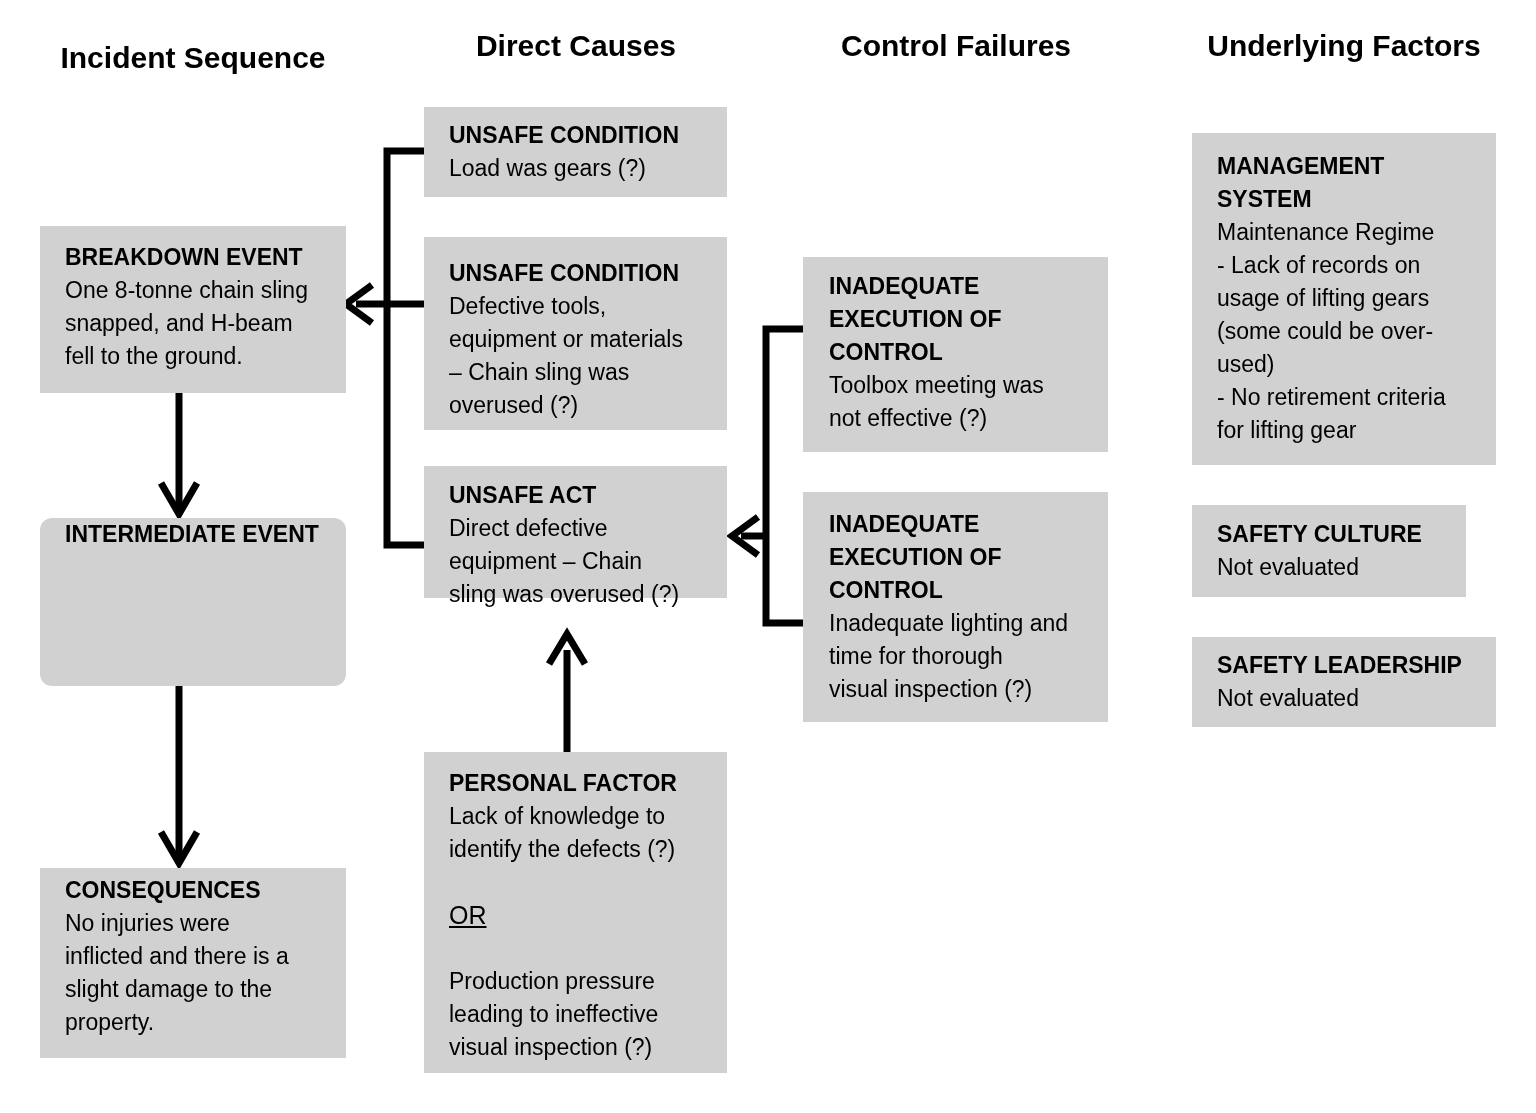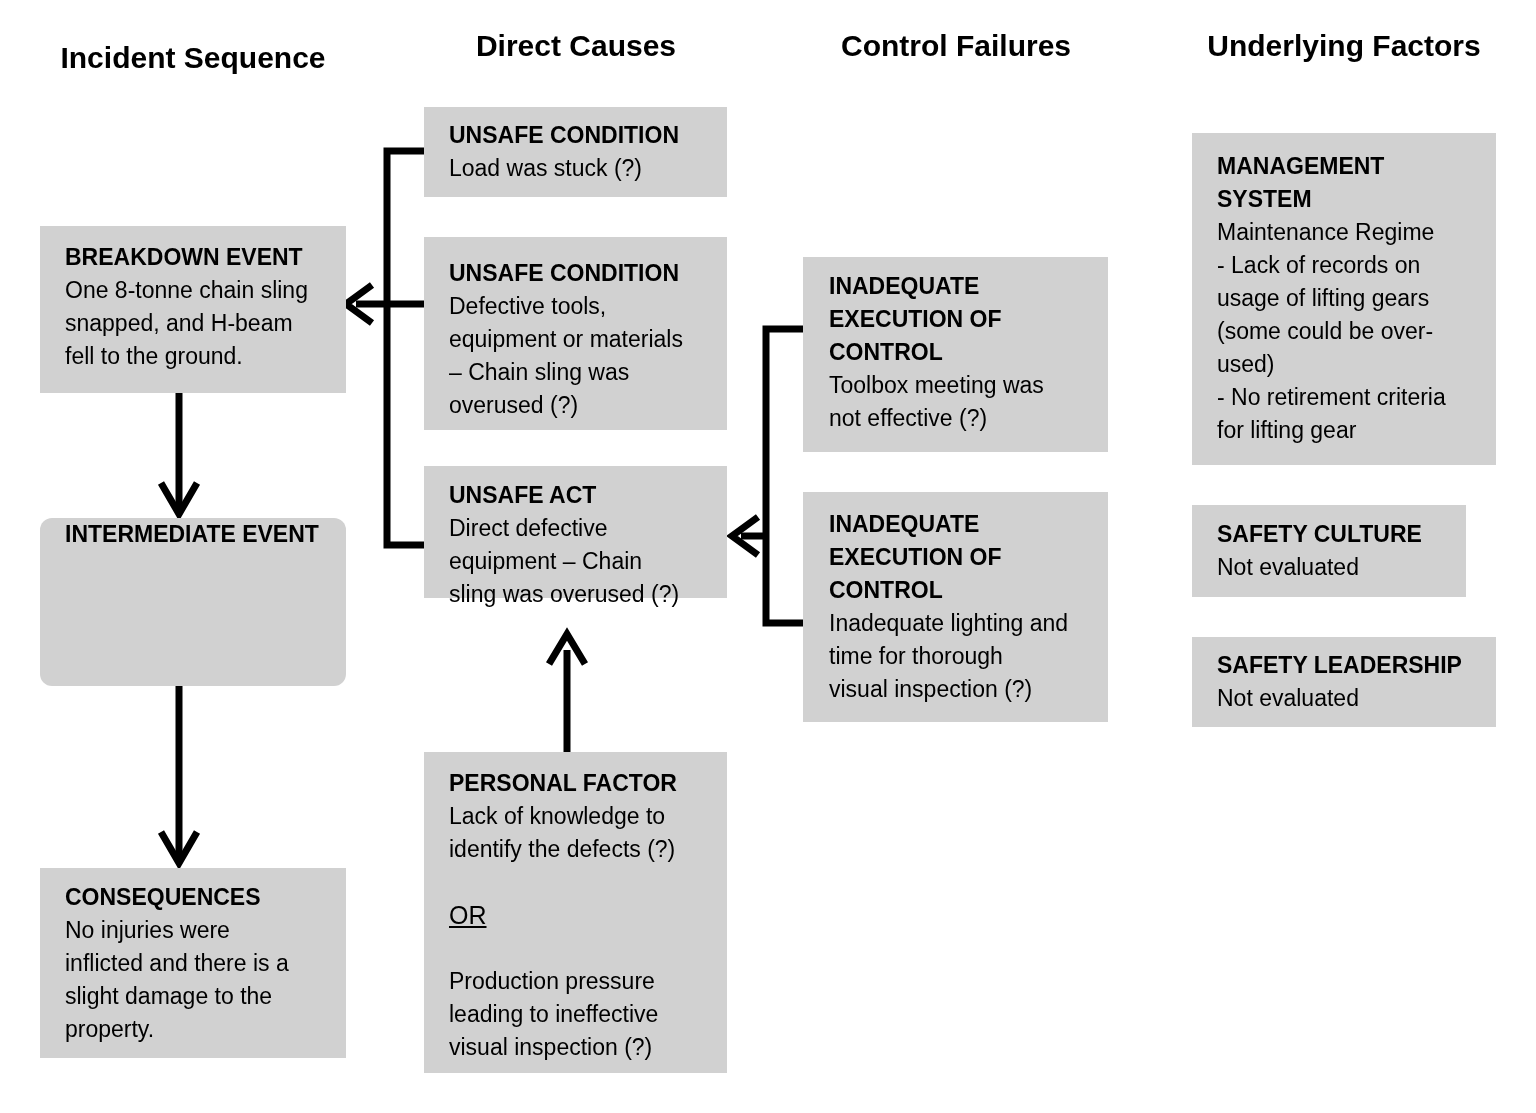--- a/index.html
+++ b/index.html
@@ -91,31 +91,31 @@
     <div class="title">BREAKDOWN EVENT</div>
     <div class="body">One 8-tonne chain sling
 snapped, and H-beam
 fell to the ground.</div>
   </div>
 
   <div class="box" style="left:40px; top:518px; width:306px; height:168px; padding-top:0;border-radius:12px;">
     <div class="title">INTERMEDIATE EVENT</div>
   </div>
 
-  <div class="box" style="left:40px; top:868px; width:306px; height:190px; padding-top:13px;">
+  <div class="box" style="left:40px; top:868px; width:306px; height:190px; padding-top:6px;">
     <div class="title">CONSEQUENCES</div>
     <div class="body">No injuries were
 inflicted and there is a
 slight damage to the
 property.</div>
   </div>
 
   <div class="box" style="left:424px; top:107px; width:303px; height:90px; padding-top:12px;">
     <div class="title">UNSAFE CONDITION</div>
-    <div class="body">Load was stuck (?)</div>
+    <div class="body">Load was gears (?)</div>
   </div>
 
   <div class="box" style="left:424px; top:237px; width:303px; height:193px; padding-top:20px;">
     <div class="title">UNSAFE CONDITION</div>
     <div class="body">Defective tools,
 equipment or materials
 – Chain sling was
 overused (?)</div>
   </div>
 

